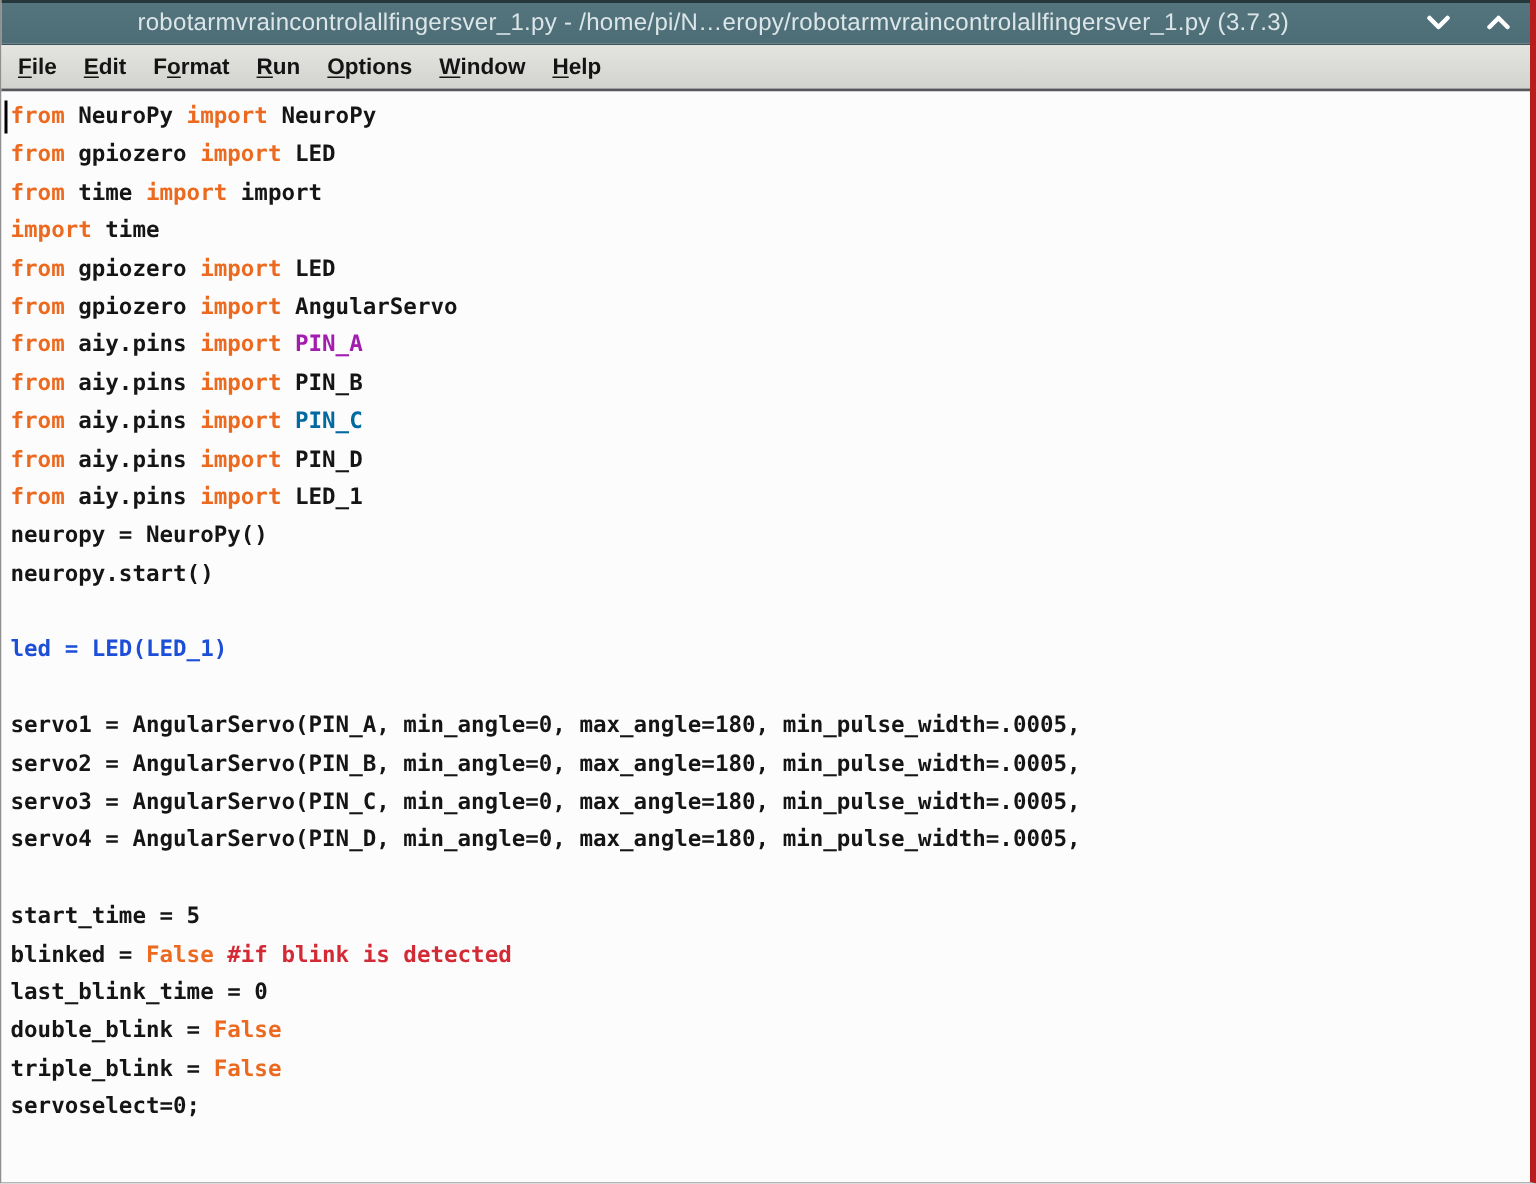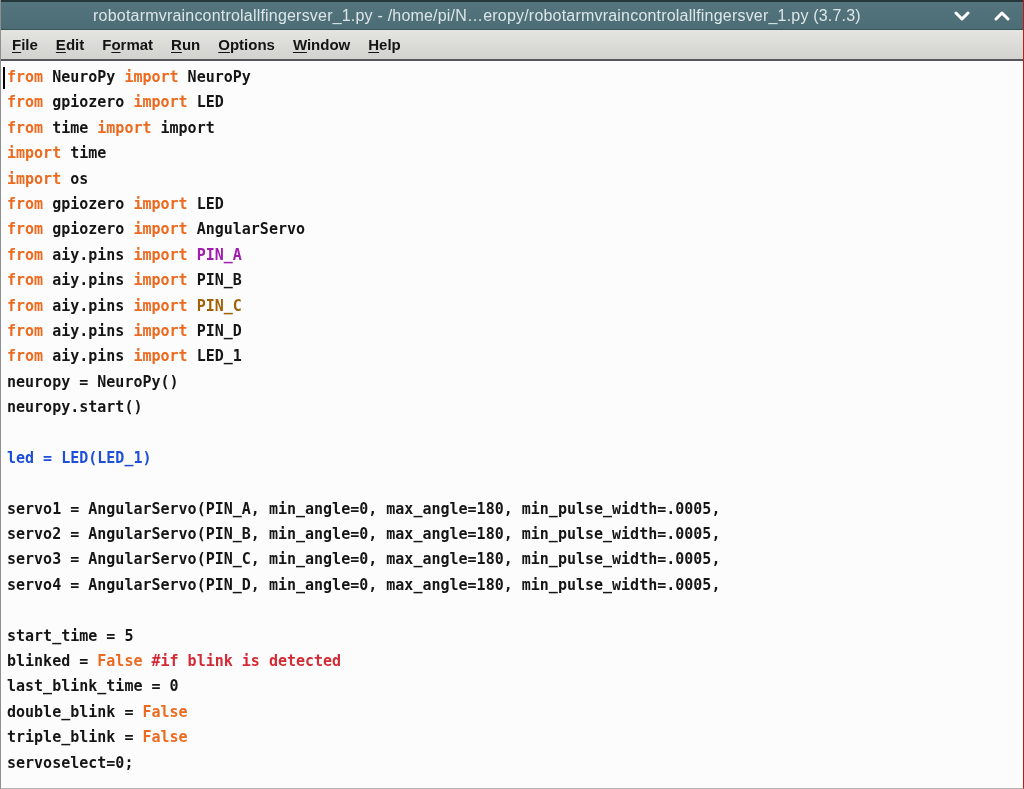--- a/index.html
+++ b/index.html
@@ -2,21 +2,21 @@
 <html><head>
 <meta charset="utf-8">
 <style>
   * { margin: 0; padding: 0; box-sizing: border-box; }
   html, body { width: 1024px; height: 789px; overflow: hidden; background: #c8c8c8; }
   .window {
     width: 1024px; height: 789px;
     display: flex; flex-direction: column;
     font-family: "Liberation Sans", sans-serif;
     border-left: 1px solid #8f8f8f;
-    border-right: 1px solid #b91c1c;
+    border-right: 4px solid #b91c1c;
     border-bottom: 1px solid #b4b4b4;
     background: #fcfcfc;
   }
   .titlebar {
     height: 30px; flex: 0 0 30px;
     background: linear-gradient(#55757e, #4c6d76);
     border-top: 2px solid #27383d;
     border-bottom: 1px solid #3a535a;
     display: flex; align-items: center;
     position: relative;
@@ -96,26 +96,25 @@
       <div class="menu-item"><span class="key">W</span><span>indow</span></div>
       <div class="menu-item"><span class="key">H</span><span>elp</span></div>
     </div>
 
   <div class="editor" id="editor">
     <div class="cursor"></div>
   <div class="code-line"><span style="color: rgb(236, 106, 31);">from</span><span style="color: rgb(21, 21, 21);"> NeuroPy </span><span style="color: rgb(236, 106, 31);">import</span><span style="color: rgb(21, 21, 21);"> NeuroPy</span></div>
       <div class="code-line"><span style="color: rgb(236, 106, 31);">from</span><span style="color: rgb(21, 21, 21);"> gpiozero </span><span style="color: rgb(236, 106, 31);">import</span><span style="color: rgb(21, 21, 21);"> LED</span></div>
       <div class="code-line"><span style="color: rgb(236, 106, 31);">from</span><span style="color: rgb(21, 21, 21);"> time </span><span style="color: rgb(236, 106, 31);">import</span><span style="color: rgb(21, 21, 21);"> import</span></div>
       <div class="code-line"><span style="color: rgb(236, 106, 31);">import</span><span style="color: rgb(21, 21, 21);"> time</span></div>
-      <div class="code-line"><span style="color: rgb(236, 106, 31);">import</span><span style="color: rgb(21, 21, 21);"> os</span></div>
       <div class="code-line"><span style="color: rgb(236, 106, 31);">from</span><span style="color: rgb(21, 21, 21);"> gpiozero </span><span style="color: rgb(236, 106, 31);">import</span><span style="color: rgb(21, 21, 21);"> LED</span></div>
       <div class="code-line"><span style="color: rgb(236, 106, 31);">from</span><span style="color: rgb(21, 21, 21);"> gpiozero </span><span style="color: rgb(236, 106, 31);">import</span><span style="color: rgb(21, 21, 21); text-align: right;"> AngularServo</span></div>
       <div class="code-line"><span style="color: rgb(236, 106, 31);">from</span><span style="color: rgb(21, 21, 21);"> aiy.pins </span><span style="color: rgb(236, 106, 31);">import</span><span style="color: #a21caf; text-align: center;"> PIN_A</span></div>
       <div class="code-line"><span style="color: rgb(236, 106, 31);">from</span><span style="color: rgb(21, 21, 21);"> aiy.pins </span><span style="color: rgb(236, 106, 31);">import</span><span style="color: rgb(21, 21, 21);"> PIN_B</span></div>
-      <div class="code-line"><span style="color: rgb(236, 106, 31);">from</span><span style="color: rgb(21, 21, 21);"> aiy.pins </span><span style="color: rgb(236, 106, 31);">import</span><span style="color: #a16207;"> PIN_C</span></div>
+      <div class="code-line"><span style="color: rgb(236, 106, 31);">from</span><span style="color: rgb(21, 21, 21);"> aiy.pins </span><span style="color: rgb(236, 106, 31);">import</span><span style="color: #0369a1;"> PIN_C</span></div>
       <div class="code-line"><span style="color: rgb(236, 106, 31);">from</span><span style="color: rgb(21, 21, 21);"> aiy.pins </span><span style="color: rgb(236, 106, 31);">import</span><span style="color: rgb(21, 21, 21);"> PIN_D</span></div>
       <div class="code-line"><span style="color: rgb(236, 106, 31);">from</span><span style="color: rgb(21, 21, 21);"> aiy.pins </span><span style="color: rgb(236, 106, 31);">import</span><span style="color: rgb(21, 21, 21);"> LED_1</span></div>
       <div class="code-line"><span style="color: rgb(21, 21, 21);">neuropy = NeuroPy()</span></div>
       <div class="code-line"><span style="color: rgb(21, 21, 21);">neuropy.start()</span></div>
       <div class="code-line"> </div>
       <div class="code-line"><span style="color: #1d4ed8;">led = LED(LED_1)</span></div>
       <div class="code-line"> </div>
       <div class="code-line"><span style="color: rgb(21, 21, 21);">servo1 = AngularServo(PIN_A, min_angle=0, max_angle=180, min_pulse_width=.0005,</span></div>
       <div class="code-line"><span style="color: rgb(21, 21, 21);">servo2 = AngularServo(PIN_B, min_angle=0, max_angle=180, min_pulse_width=.0005,</span></div>
       <div class="code-line"><span style="color: rgb(21, 21, 21);">servo3 = AngularServo(PIN_C, min_angle=0, max_angle=180, min_pulse_width=.0005,</span></div>

